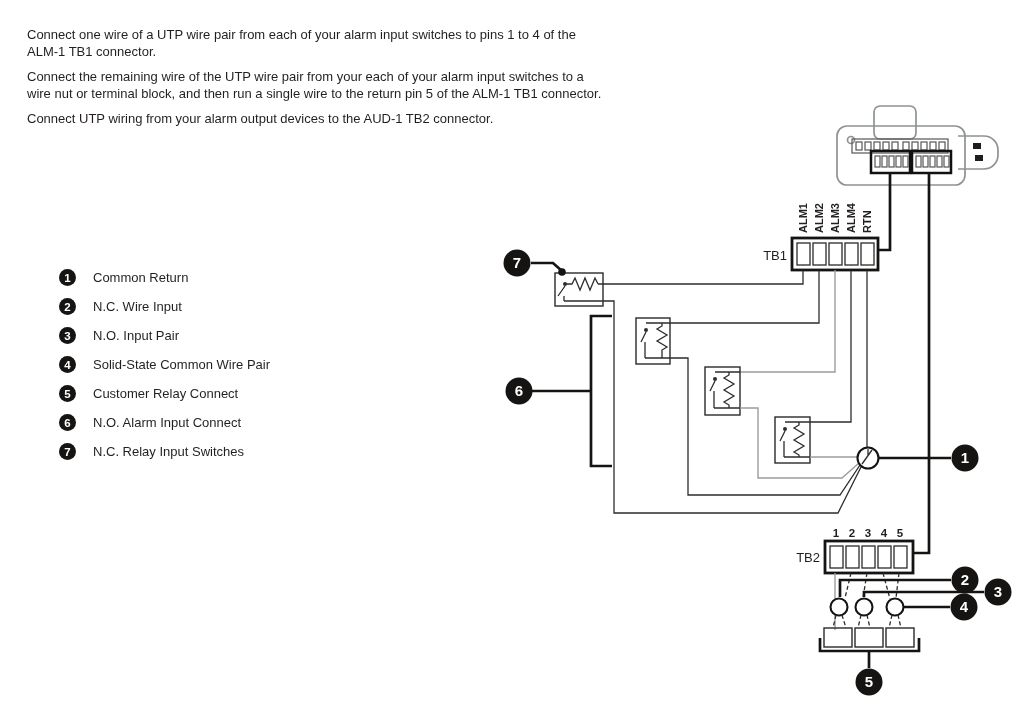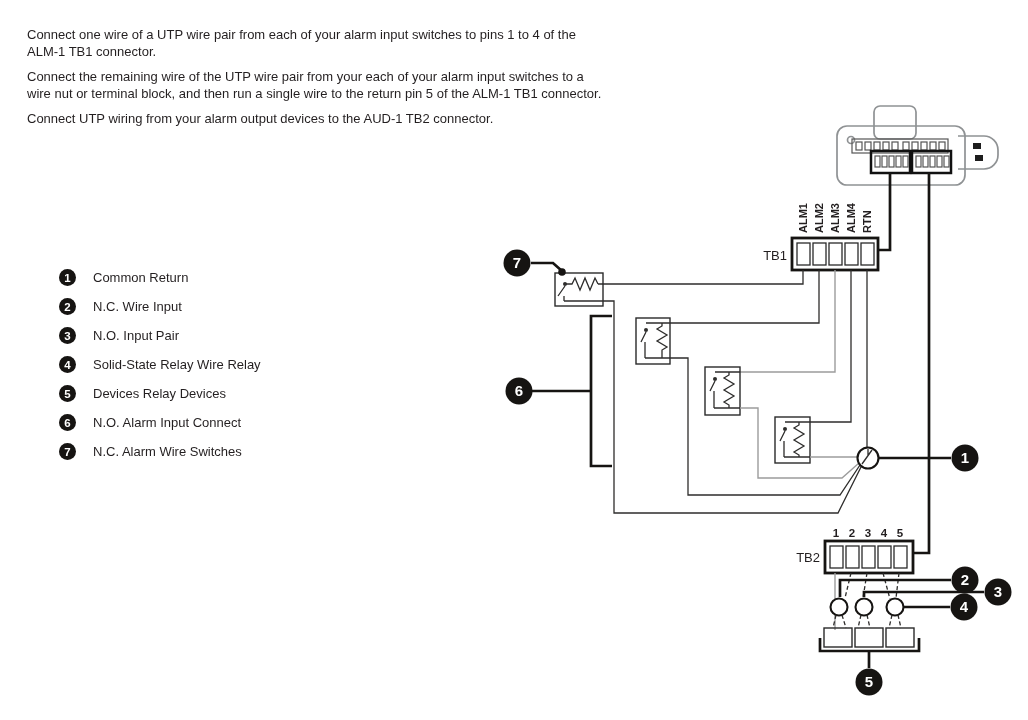--- a/index.html
+++ b/index.html
@@ -51,33 +51,33 @@
     <div class="legend-row">
       <span class="badge">2</span>
       <span class="legend-label">N.C. Wire Input</span>
     </div>
     <div class="legend-row">
       <span class="badge">3</span>
       <span class="legend-label">N.O. Input Pair</span>
     </div>
     <div class="legend-row">
       <span class="badge">4</span>
-      <span class="legend-label">Solid-State Relay Wire Relay</span>
+      <span class="legend-label">Solid-State Common Wire Pair</span>
     </div>
     <div class="legend-row">
       <span class="badge">5</span>
-      <span class="legend-label">Devices Relay Devices</span>
+      <span class="legend-label">Customer Relay Connect</span>
     </div>
     <div class="legend-row">
       <span class="badge">6</span>
       <span class="legend-label">N.O. Alarm Input Connect</span>
     </div>
     <div class="legend-row">
       <span class="badge">7</span>
-      <span class="legend-label">N.C. Alarm Wire Switches</span>
+      <span class="legend-label">N.C. Relay Input Switches</span>
     </div>
   </div>
 
   <svg class="diagram" width="1028" height="720" viewBox="0 0 1028 720">
 
     <g>
       <rect x="874" y="106" width="42" height="33" rx="6" class="dev"></rect>
       <rect x="837" y="126" width="128" height="59" rx="10" class="dev"></rect>
       <circle cx="851" cy="140" r="3.5" class="dev"></circle>
       <path d="M958,136 h26 a14,14 0 0 1 14,14 v5 a14,14 0 0 1 -14,14 h-26" class="dev"></path>

